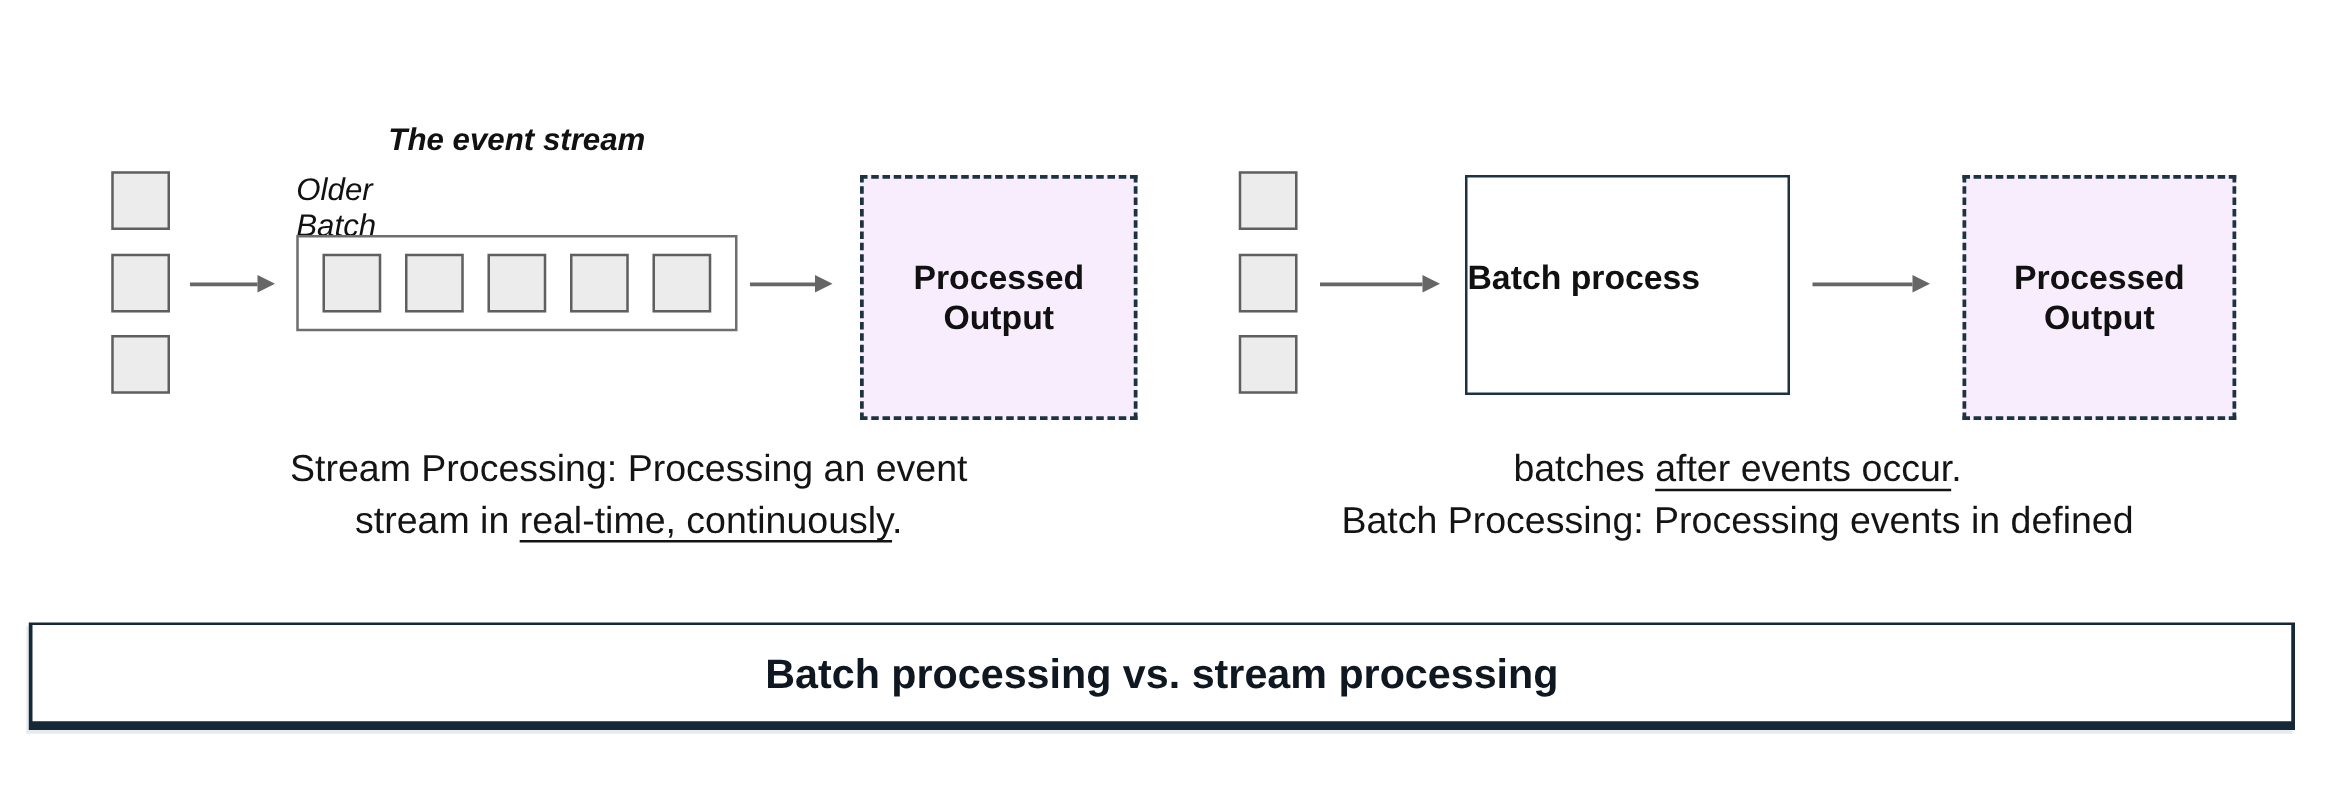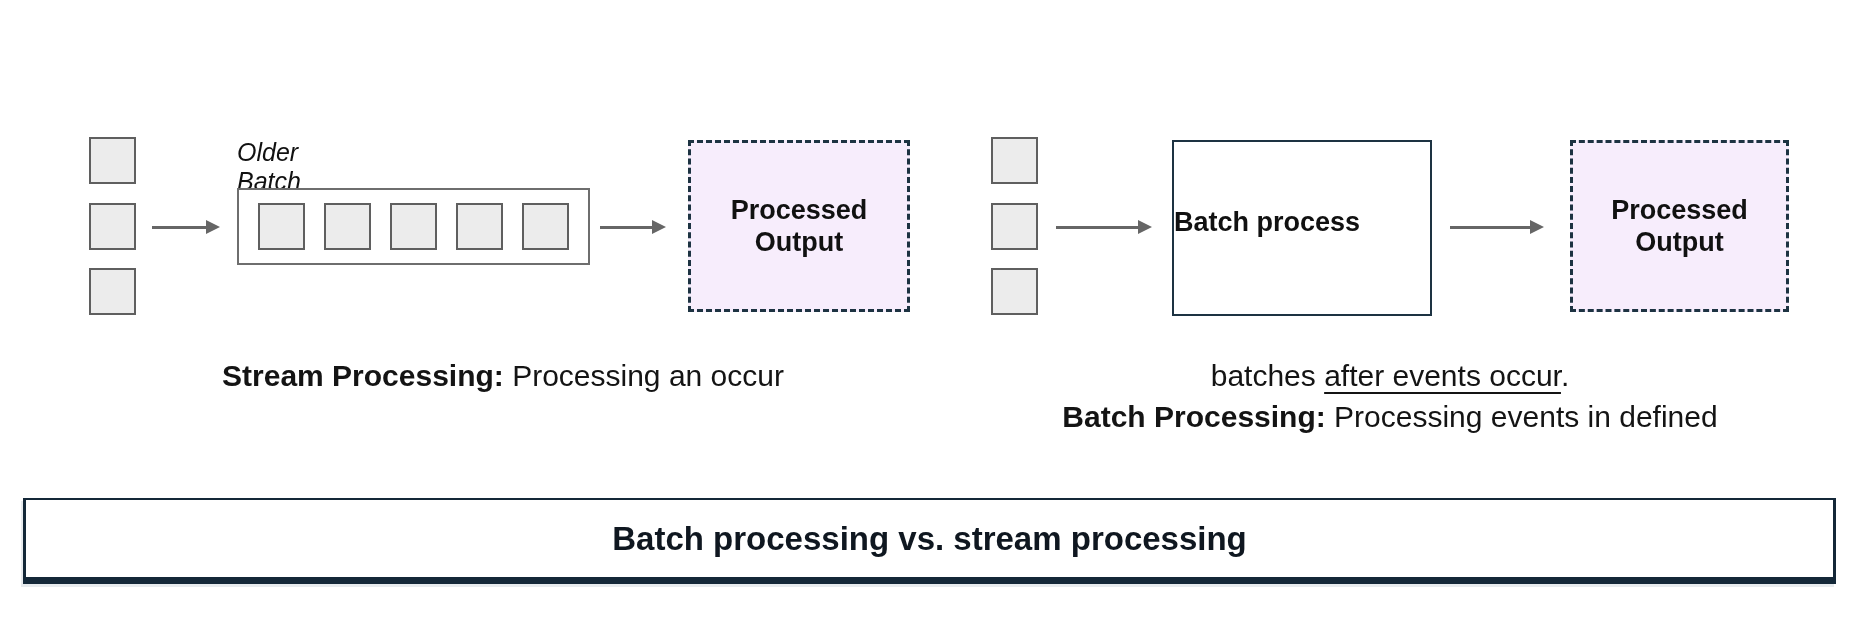--- a/index.html
+++ b/index.html
@@ -57,21 +57,21 @@
     left: 237px; top: 188px; width: 353px; height: 77px;
     box-sizing: border-box;
     border: 2px solid var(--stream-box-border, #6e6e6e);
     background: #ffffff;
     display: flex; align-items: center; justify-content: space-evenly;
   }
   .stream-box .sq { position: static; }
 
   .output-box {
     position: absolute;
-    top: 140px; height: 172px;
+    top: 140px; height: 196px;
     box-sizing: border-box;
     background: var(--accent-fill, #f7edfc);
     border: 3px dashed var(--navy, #1d3342);
     display: flex; align-items: center; justify-content: center;
     text-align: center;
     font-size: 27px; font-weight: bold; line-height: 1.2;
     padding: 16px 26px;
   }
 
   .batch-box {
@@ -88,21 +88,21 @@
   .batch-box .bb-title { font-size: 27px; font-weight: bold; line-height: 1.3; }
   .batch-box .bb-sub { font-size: 21px; line-height: 1.25; color: #1a1a1a; }
 
   .caption {
     position: absolute;
     top: 355px; width: 706px;
     text-align: center;
     font-size: 30px; line-height: 41px;
     color: #141414;
   }
-  .caption b { font-weight: bold; }
+  .caption b { font-weight: normal; }
   .caption .ul {
     text-decoration: underline;
     text-decoration-thickness: 2px;
     text-underline-offset: 6px;
   }
 
   .footer-box {
     position: absolute;
     left: 23px; top: 498px; width: 1813px; height: 86px;
     box-sizing: border-box;
@@ -120,40 +120,42 @@
 <body>
 
 <div id="canvas">
 
   <div class="sq" style="left:89px; top:137px;"></div>
   <div class="sq" style="left:89px; top:203px;"></div>
   <div class="sq" style="left:89px; top:268px;"></div>
 
   <div class="arrow" style="left:152px; top:226px; width:54px;"></div>
 
+  <div class="stream-title">The event stream</div>
 
   <div class="stream-labels">
     <span>Older</span>
     <span>Batch</span>
   </div>
 
   <div class="stream-box">
     <div class="sq"></div>
     <div class="sq"></div>
     <div class="sq"></div>
     <div class="sq"></div>
     <div class="sq"></div>
   </div>
 
   <div class="arrow" style="left:600px; top:226px; width:52px;"></div>
 
   <div class="output-box" style="left:688px; width:222px;">Processed Output</div>
 
   <div class="caption" style="left:150px;">
-    <div><b>Stream Processing:</b><span> Processing an occur</span></div>
+    <div><b>Stream Processing:</b><span> Processing an event</span></div>
+    <div><span>stream in </span><span class="ul">real-time, continuously</span><span>.</span></div>
   </div>
 
   <div class="sq" style="left:991px; top:137px;"></div>
   <div class="sq" style="left:991px; top:203px;"></div>
   <div class="sq" style="left:991px; top:268px;"></div>
 
   <div class="arrow" style="left:1056px; top:226px; width:82px;"></div>
 
   <div class="batch-box">
     <div class="bb-title">Batch process</div>

